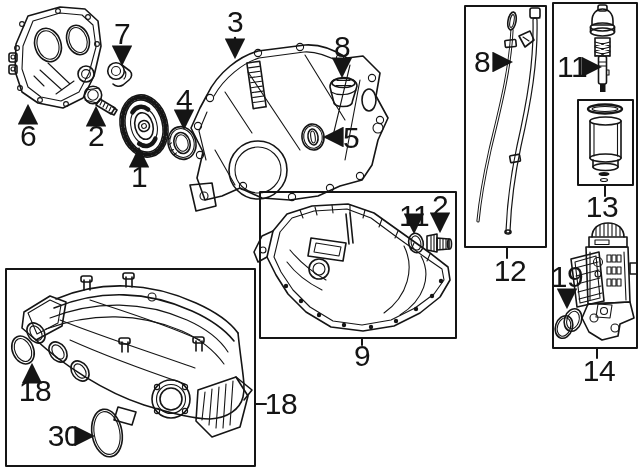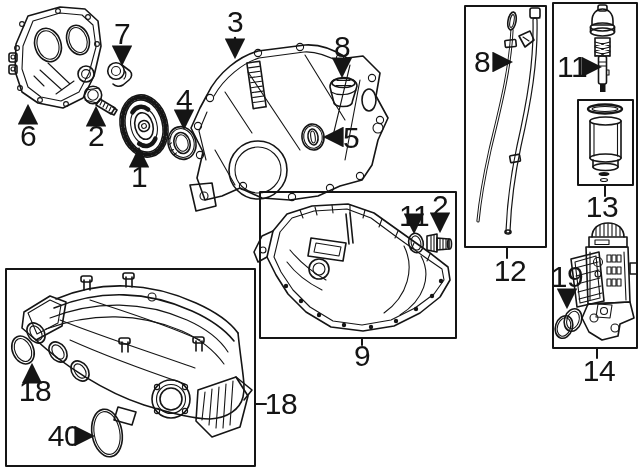--- a/index.html
+++ b/index.html
@@ -359,15 +359,15 @@
 <div class="callout" style="left:440px;top:206px">2</div>
 <div class="callout" style="left:414px;top:216px">11</div>
 <div class="callout" style="left:510px;top:271px">12</div>
 <div class="callout" style="left:482px;top:62px">8</div>
 <div class="callout" style="left:599px;top:371px">14</div>
 <div class="callout" style="left:567px;top:277px">19</div>
 <div class="callout" style="left:602px;top:207px">13</div>
 <div class="callout" style="left:572px;top:67px">11</div>
 <div class="callout" style="left:281px;top:404px">18</div>
 <div class="callout" style="left:35px;top:391px">18</div>
-<div class="callout" style="left:64px;top:436px">40</div>
+<div class="callout" style="left:64px;top:436px">30</div>
 
 </div>
 
 </body></html>

